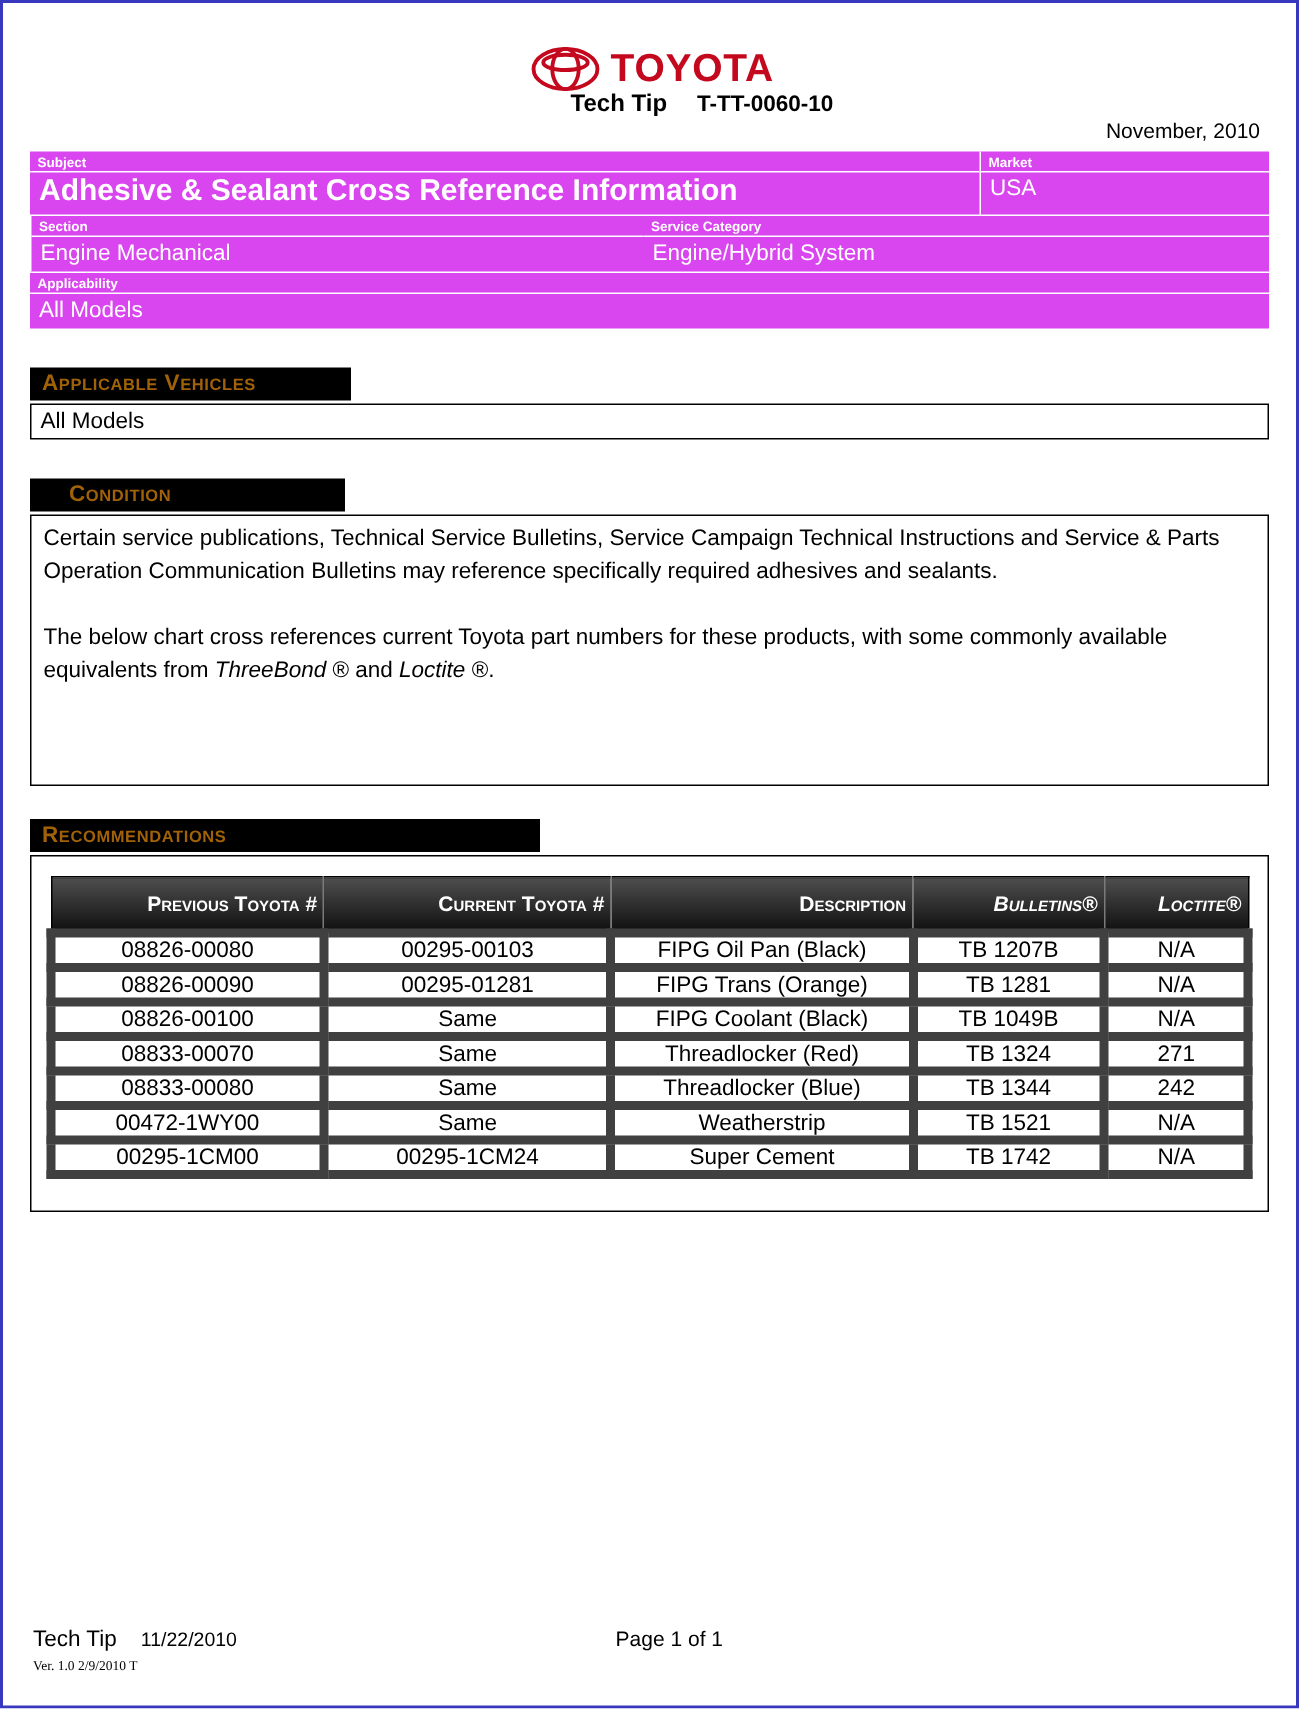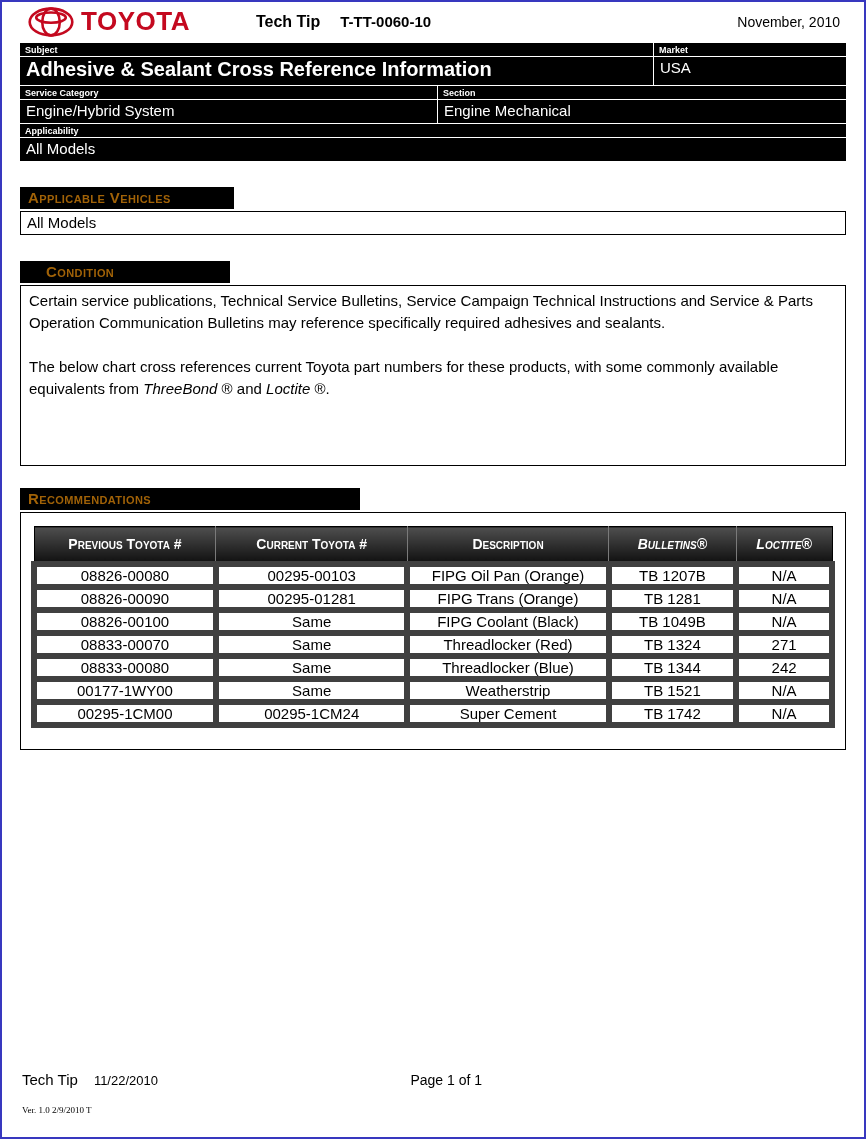--- a/index.html
+++ b/index.html
@@ -9,30 +9,30 @@
     width: 866px;
     height: 1139px;
     background: #ffffff;
     border: 2px solid #3838bf;
     font-family: "Liberation Sans", sans-serif;
     color: #000;
     overflow: hidden;
   }
 
   
-  .topbar { display: flex; align-items: center; padding: 4px 22px 6px 26px; }
+  .topbar { display: flex; align-items: center; padding: 28px 22px 6px 26px; flex-direction: column; }
   .logo { display: flex; align-items: center; gap: 7px; }
   .logo-text { font-size: 26px; font-weight: bold; color: #c4091f; letter-spacing: 0.5px; }
   .doc-id { margin-left: 66px; display: flex; align-items: baseline; gap: 20px; }
   .doc-type { font-weight: bold; font-size: 16px; }
   .doc-number { font-weight: bold; font-size: 15px; }
   .header-date { margin-left: auto; font-size: 14px; padding-right: 2px; }
 
   
-  .title-block { margin: 0 18px; background: #000000; color: #fff; }
+  .title-block { margin: 0 18px; background: #d946ef; color: #fff; }
   .tb-row { display: flex; }
   .tb-row + .tb-row { border-top: 1px solid #fff; }
   .tb-cell { display: flex; flex-direction: column; }
   .tb-label { font-size: 9px; font-weight: bold; padding: 2px 0 1px 5px; border-bottom: 1px solid #fff; }
   .tb-value { font-size: 15px; padding: 2px 6px 4px; }
   .tb-subject { flex: 1; }
   .tb-subject .tb-value { font-size: 20px; font-weight: bold; padding-top: 1px; }
   .tb-market { width: 193px; border-left: 1px solid #fff; }
   .tb-servicecat { width: 417px; }
   .tb-section { flex: 1; border-left: 1px solid #fff; }
@@ -55,39 +55,39 @@
   .cond-p2 { margin-top: 22px; }
   .cond-p2 i { font-style: italic; }
   .rec-box { height: 238px; padding: 13px 10px; }
 
   
   .rec-table { width: 100%; border-collapse: collapse; border: 1px solid #000; }
   .rec-table th {
     background: linear-gradient(#4e4e4e, #121212);
     color: #fff; font-variant: small-caps; font-size: 14px; font-weight: bold;
     height: 37px; padding: 0 4px;
-    border: 1px solid #7a7a7a; border-top-color: #000; border-bottom-color: #000;
+    border: 1px solid #7a7a7a; border-top-color: #000; border-bottom-color: #000; text-align: right;
   }
   .rec-table th:first-child { border-left-color: #000; }
   .rec-table th:last-child  { border-right-color: #000; }
   .rec-table th.italic { font-style: italic; }
   .rec-table td {
     border: 6px solid #404040; text-align: center;
     font-size: 15px; height: 23px; padding: 0 4px;
   }
 
   
   .footer { position: absolute; left: 20px; right: 20px; bottom: 22px; }
   .footer-row { display: flex; align-items: baseline; }
   .footer-left { width: 230px; display: flex; align-items: baseline; gap: 16px; }
   .f-doctype { font-size: 15px; }
   .f-date { font-size: 13px; }
   .f-copy { flex: 1; text-align: center; font-size: 14px; }
   .f-page { width: 230px; text-align: right; font-size: 14px; }
-  .f-version { font-size: 9px; margin-top: 17px; font-family: "Liberation Serif", serif; }
+  .f-version { font-size: 9px; margin-top: 4px; font-family: "Liberation Serif", serif; }
 </style>
 </head>
 <body>
 
 <div class="page">
 
   <div class="topbar">
     <div class="logo">
       <svg width="46" height="30" viewBox="0 0 46 30">
         <ellipse cx="23" cy="15" rx="21.3" ry="13.4" fill="none" stroke="#C4091F" stroke-width="2.6"></ellipse>
@@ -108,27 +108,27 @@
       <div class="tb-cell tb-subject">
         <div class="tb-label">Subject</div>
         <div class="tb-value">Adhesive &amp; Sealant Cross Reference Information</div>
       </div>
       <div class="tb-cell tb-market">
         <div class="tb-label">Market</div>
         <div class="tb-value">USA</div>
       </div>
     </div>
     <div class="tb-row">
+      <div class="tb-cell tb-section">
+        <div class="tb-label">Section</div>
+        <div class="tb-value">Engine Mechanical</div>
+      </div>
       <div class="tb-cell tb-servicecat">
         <div class="tb-label">Service Category</div>
         <div class="tb-value">Engine/Hybrid System</div>
-      </div>
-      <div class="tb-cell tb-section">
-        <div class="tb-label">Section</div>
-        <div class="tb-value">Engine Mechanical</div>
       </div>
     </div>
     <div class="tb-row">
       <div class="tb-cell tb-applic">
         <div class="tb-label">Applicability</div>
         <div class="tb-value">All Models</div>
       </div>
     </div>
   </div>
 
@@ -164,21 +164,21 @@
             <th>Current Toyota #</th>
             <th>Description</th>
             <th class="italic">Bulletins®</th>
             <th class="italic">Loctite®</th>
           </tr>
         </thead>
         <tbody>
             <tr>
               <td>08826-00080</td>
               <td>00295-00103</td>
-              <td>FIPG Oil Pan (Orange)</td>
+              <td>FIPG Oil Pan (Black)</td>
               <td>TB 1207B</td>
               <td>N/A</td>
             </tr>
             <tr>
               <td>08826-00090</td>
               <td>00295-01281</td>
               <td>FIPG Trans (Orange)</td>
               <td>TB 1281</td>
               <td>N/A</td>
             </tr>
@@ -197,21 +197,21 @@
               <td>271</td>
             </tr>
             <tr>
               <td>08833-00080</td>
               <td>Same</td>
               <td>Threadlocker (Blue)</td>
               <td>TB 1344</td>
               <td>242</td>
             </tr>
             <tr>
-              <td>00177-1WY00</td>
+              <td>00472-1WY00</td>
               <td>Same</td>
               <td>Weatherstrip</td>
               <td>TB 1521</td>
               <td>N/A</td>
             </tr>
             <tr>
               <td>00295-1CM00</td>
               <td>00295-1CM24</td>
               <td>Super Cement</td>
               <td>TB 1742</td>

